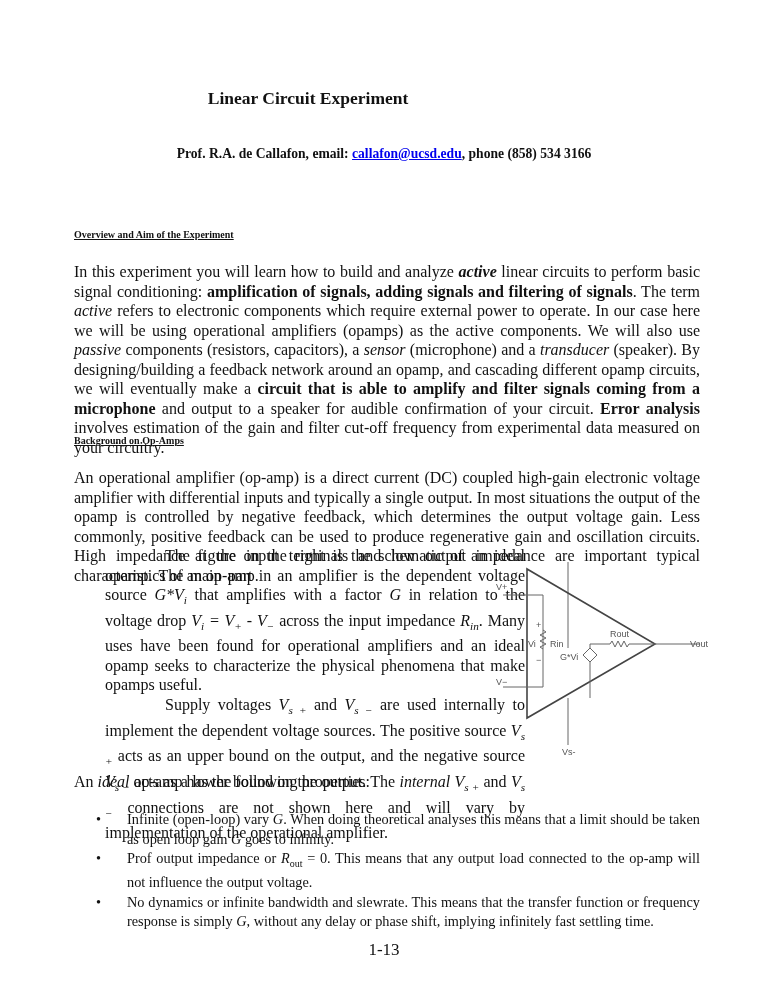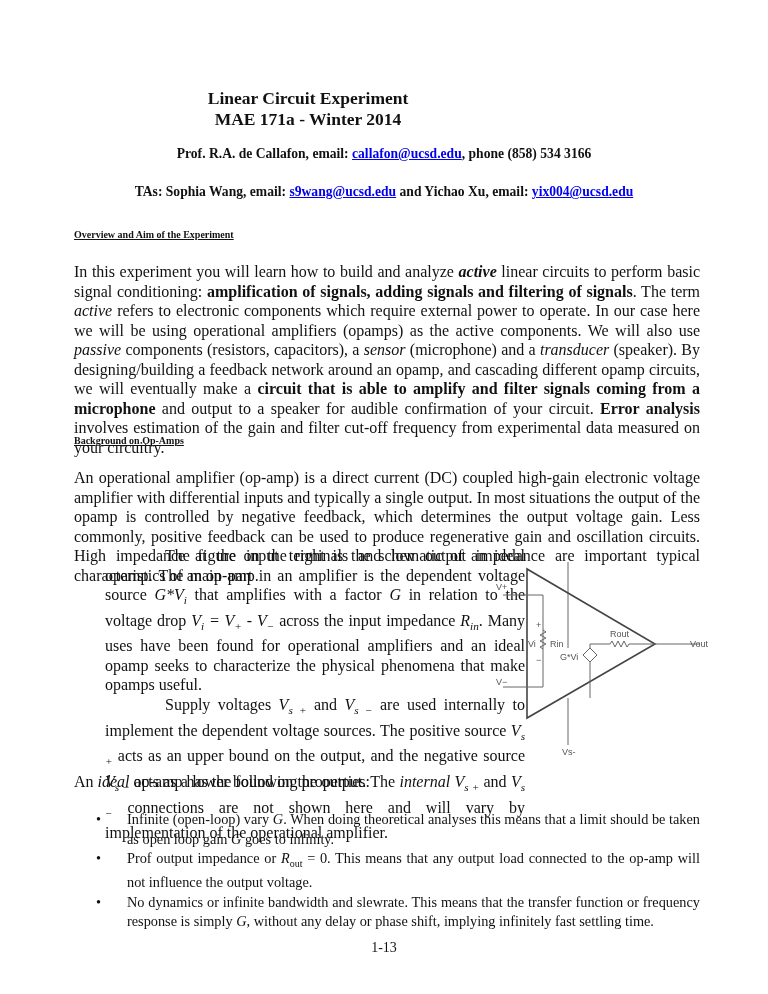--- a/index.html
+++ b/index.html
@@ -15,35 +15,33 @@
              text-decoration:underline; line-height:18px; }
   .para { position:absolute; left:74px; width:626px; font-size:16px; line-height:19.5px;
           text-align:justify; }
   .para b { font-weight:bold; }
   .narrow { width:420px; }
   .indent { text-indent:60px; display:block; }
   .bullets { position:absolute; left:74px; width:626px; margin:0; padding:0; list-style:none;
              font-size:14.3px; line-height:19.5px; }
   .bullets li { position:relative; padding-left:53px; text-align:justify; }
   .bullets li .dot { position:absolute; left:22px; top:0; }
-  .pagenum { position:absolute; top:940px; left:0; width:768px; text-align:center; font-size:14px; }
+  .pagenum { position:absolute; top:940px; left:0; width:768px; text-align:center; font-size:17px; }
   sub, sup { font-size:70%; }
   .diagram { position:absolute; left:494px; top:560px; width:230px; height:230px; }
   .dlabel { font-family:"Liberation Sans", sans-serif; font-size:9px; fill:#555; }
 </style>
 </head>
 <body>
 
 <div class="page">
 
   <div class="title" style="top:88px;">Linear Circuit Experiment</div>
-  <div class="title" style="top:109px;">MAE 171a - Winter 2014</div>
 
   <div class="contact" style="top:144px;"><span>Prof. R.A. de Callafon, email: </span><a>callafon@ucsd.edu</a><span>, phone (858) 534 3166</span></div>
-  <div class="contact" style="top:182px;"><span>TAs: Sophia Wang, email: </span><a>s9wang@ucsd.edu</a><span> and Yichao Xu, email: </span><a>yix004@ucsd.edu</a></div>
 
   <div class="heading" style="top:226px;">Overview and Aim of the Experiment</div>
 
   <div class="para" style="top:262px;"><span>In this experiment you will learn how to build and analyze </span><b><i>active</i></b><span>  linear circuits to perform basic signal conditioning: </span><b>amplification of signals, adding signals and filtering of signals</b><span>. The term </span><i>active</i><span> refers to electronic components which require external power to operate. In our case here we will be using operational amplifiers (opamps) as the active components. We will also use </span><i>passive</i><span> components (resistors, capacitors), a </span><i>sensor</i><span> (microphone) and a </span><i>transducer</i><span> (speaker). By designing/building a feedback network around an opamp, and cascading different opamp circuits, we will eventually make a </span><b>circuit that is able to amplify and filter signals coming from a microphone</b><span> and output to a speaker for audible confirmation of your circuit. </span><b>Error analysis</b><span> involves estimation of the gain and filter cut-off frequency from experimental data measured on your circuitry.</span></div>
 
   <div class="heading" style="top:432px;">Background on Op-Amps</div>
 
   <div class="para" style="top:468px;">An operational amplifier (op-amp) is a direct current (DC) coupled high-gain electronic voltage amplifier with differential inputs and typically a single output. In most situations the output of the opamp is controlled by negative feedback, which determines the output voltage gain. Less commonly, positive feedback can be used to produce regenerative gain and oscillation circuits. High impedance at the input terminals and low output impedance are important typical characteristics of an op-amp.</div>
 
   <div class="para narrow" style="top:546px;margin-left:31px;">

